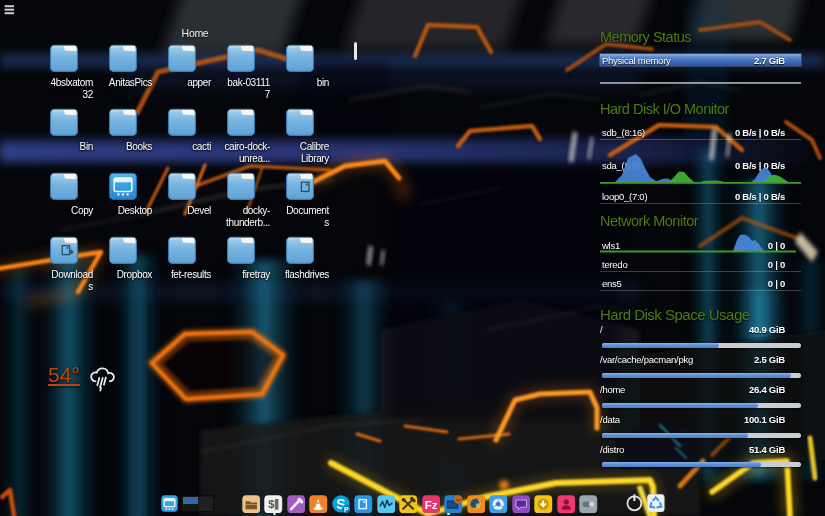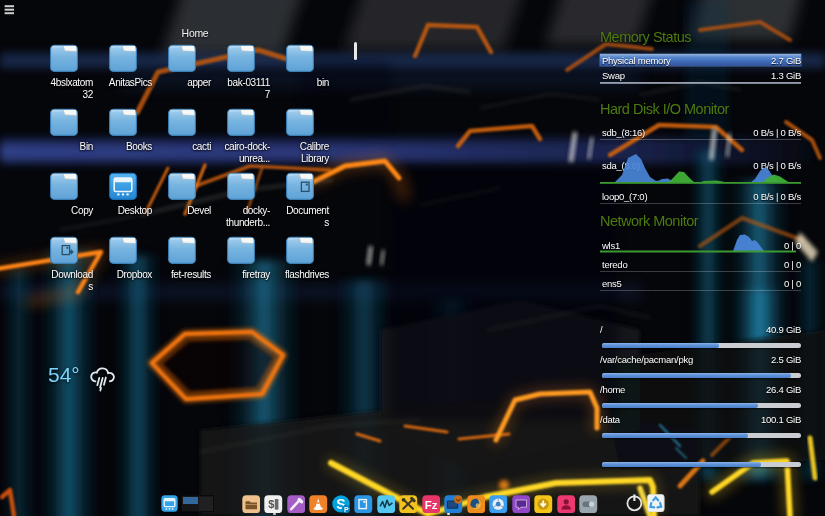--- a/index.html
+++ b/index.html
@@ -8,26 +8,26 @@
 
 .ic{position:absolute;width:58px;text-align:right;}
 .ic svg{display:block;margin:0 auto;}
 .lbl{margin-top:5px;font-size:10px;letter-spacing:-0.35px;line-height:11.5px;color:#fff;text-shadow:0 1px 2px rgba(0,0,0,.95),0 0 3px rgba(0,0,0,.7);}
 .home{position:absolute;left:160px;top:27px;width:70px;text-align:center;font-size:10.5px;letter-spacing:-0.3px;color:#f2f2f2;text-shadow:0 1px 2px rgba(0,0,0,.9);}
 #scrollbar{position:absolute;left:353.5px;top:42px;width:3px;height:18px;background:#e9e9e9;border-radius:1.5px;}
 
 .ch{position:absolute;font-size:14.5px;letter-spacing:-0.5px;color:#4d7c0f;text-shadow:0 1px 2px rgba(0,0,0,.85);white-space:nowrap;}
 .cr{position:absolute;left:600px;width:201px;height:28px;font-size:9.5px;letter-spacing:-0.25px;color:#fff;text-shadow:0 1px 1px rgba(0,0,0,.9);white-space:nowrap;}
 .cr .l{position:absolute;left:2px;top:0;}
-.cr .v{position:absolute;right:0;top:0;}
+.cr .v{position:absolute;right:16px;top:0;font-weight:bold;}
 .uline{position:absolute;left:600px;width:201px;height:1px;background:rgba(255,255,255,.55);}
 .dbar{position:absolute;left:602px;width:199px;height:5px;border-radius:2.5px;background:#c9cdd2;box-shadow:0 1px 2px rgba(0,0,0,.6);}
 .dfill{position:absolute;left:0;top:0;height:5px;border-radius:2.5px;background:linear-gradient(#8ab2e8 0%,#5f92d8 45%,#4a7ec8 100%);}
 
-#wtemp{position:absolute;left:48px;top:363px;font-size:21px;font-weight:400;color:#7dd3fc;text-shadow:0 1px 3px rgba(0,0,0,.8);}
+#wtemp{position:absolute;left:48px;top:363px;font-size:21px;font-weight:400;color:#c2410c;text-shadow:0 1px 3px rgba(0,0,0,.8);text-decoration:underline;}
 
 .dk{position:absolute;top:494px;}
 </style></head>
 <body>
 <div id="screen">
 <svg id="wall" width="825" height="516" viewBox="0 0 825 516">
 <defs>
 <linearGradient id="fg" x1="0" y1="0" x2="0" y2="1">
  <stop offset="0" stop-color="#a6d0ee"></stop>
           <stop offset="0.45" stop-color="#77b4e0"></stop>
@@ -384,24 +384,20 @@
       </svg>
       <div class="lbl">flashdrives</div>
     </div>
 
 <div class="ch" style="left:600px;top:29.3px">Memory Status</div>
 <div class="abs" style="left:600px;top:54px;width:201px;height:11.5px;background:linear-gradient(#93b3dd 0%,#5585cc 28%,#3f6cb8 60%,#31549e 100%);box-shadow:0 0 0 0.5px rgba(160,190,230,.5)"></div>
 <div class="cr" style="top:54.5px">
       <span class="l">Physical memory</span>
       <span class="v">2.7 GiB</span>
     </div>
-<div class="cr" style="top:70px">
-      <span class="l">Swap</span>
-      <span class="v">1.3 GiB</span>
-    </div>
 <div class="abs" style="left:600px;top:81.5px;width:201px;height:2px;background:linear-gradient(#d5dce8,#9aa6ba);opacity:.75"></div>
 <div class="ch" style="left:600px;top:101px">Hard Disk I/O Monitor</div>
 <div class="cr" style="top:126.5px">
       <span class="l">sdb_(8:16)</span>
       <span class="v">0 B/s | 0 B/s</span>
     </div>
 <div class="cr" style="top:160.0px">
       <span class="l">sda_(8:0)</span>
       <span class="v">0 B/s | 0 B/s</span>
     </div>
@@ -431,20 +427,21 @@
 <div class="cr" style="top:277.5px">
       <span class="l">ens5</span>
       <span class="v">0 | 0</span>
     </div>
 <svg class="abs" style="left:600px;top:232px" width="201" height="22" viewBox="0 0 201 22">
 <path d="M133,19 L137,8 L140,3 L145,2.5 L149,5 L152,9 L155,8 L158,11 L161,15 L164,19 Z" fill="#4a86d8" opacity="0.95"></path>
 <rect x="0" y="18.5" width="196" height="2" fill="#3a9a30"></rect>
 </svg>
 <div class="uline" style="top:271px;opacity:.4"></div>
 <div class="uline" style="top:290px;opacity:.4"></div>
+<div class="ch" style="left:600px;top:306px;font-size:15px">Hard Disk Space Usage</div>
 <div class="cr" style="top:324.0px">
       <span class="l" style="left:0">/</span>
       <span class="v">40.9 GiB</span>
     </div>
 <div class="dbar" style="top:343px">
       <div class="dfill" style="width:116.8px"></div>
     </div>
 <div class="cr" style="top:354.0px">
       <span class="l" style="left:0">/var/cache/pacman/pkg</span>
       <span class="v">2.5 GiB</span>
@@ -458,20 +455,24 @@
     </div>
 <div class="dbar" style="top:403px">
       <div class="dfill" style="width:155.8px"></div>
     </div>
 <div class="cr" style="top:414.0px">
       <span class="l" style="left:0">/data</span>
       <span class="v">100.1 GiB</span>
     </div>
 <div class="dbar" style="top:432.7px">
       <div class="dfill" style="width:145.5px"></div>
+    </div>
+<div class="cr" style="top:444.0px">
+      <span class="l" style="left:0">/distro</span>
+      <span class="v">51.4 GiB</span>
     </div>
 <div class="dbar" style="top:462.4px">
       <div class="dfill" style="width:159.4px"></div>
     </div>
 
 <div id="wtemp">54°</div>
 <svg class="abs" style="left:88px;top:363px" width="28" height="29" viewBox="0 0 34 36">
 <path d="M8.8,22.8 a5.6,5.6 0 1 1 1.8,-11 a7.2,7.2 0 0 1 14,0.8 a5.2,5.2 0 1 1 2.2,10" fill="none" stroke="#e2eaf0" stroke-width="2.3" stroke-linecap="round"></path>
 <g stroke="#e2eaf0" stroke-width="2.2" stroke-linecap="round">
 <line x1="13.6" y1="18.5" x2="11.2" y2="27.5"></line>

